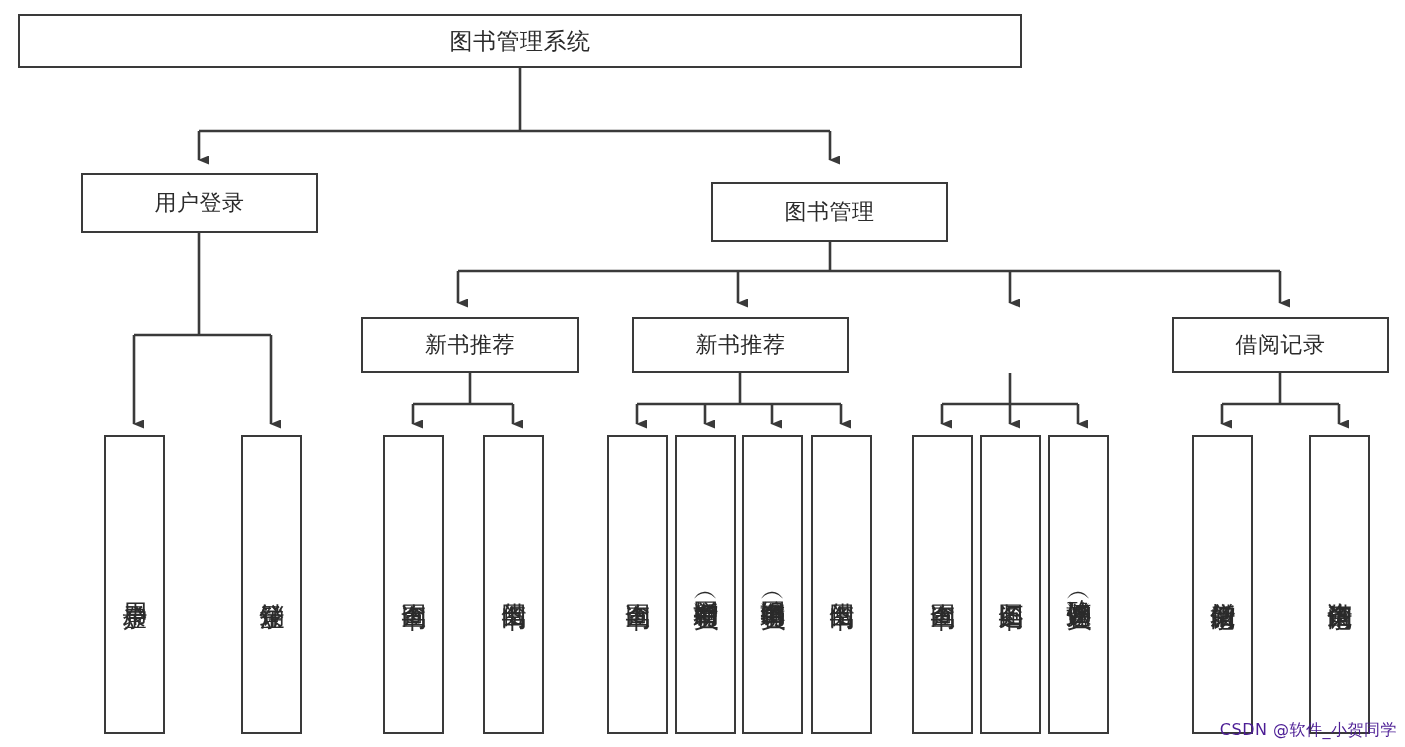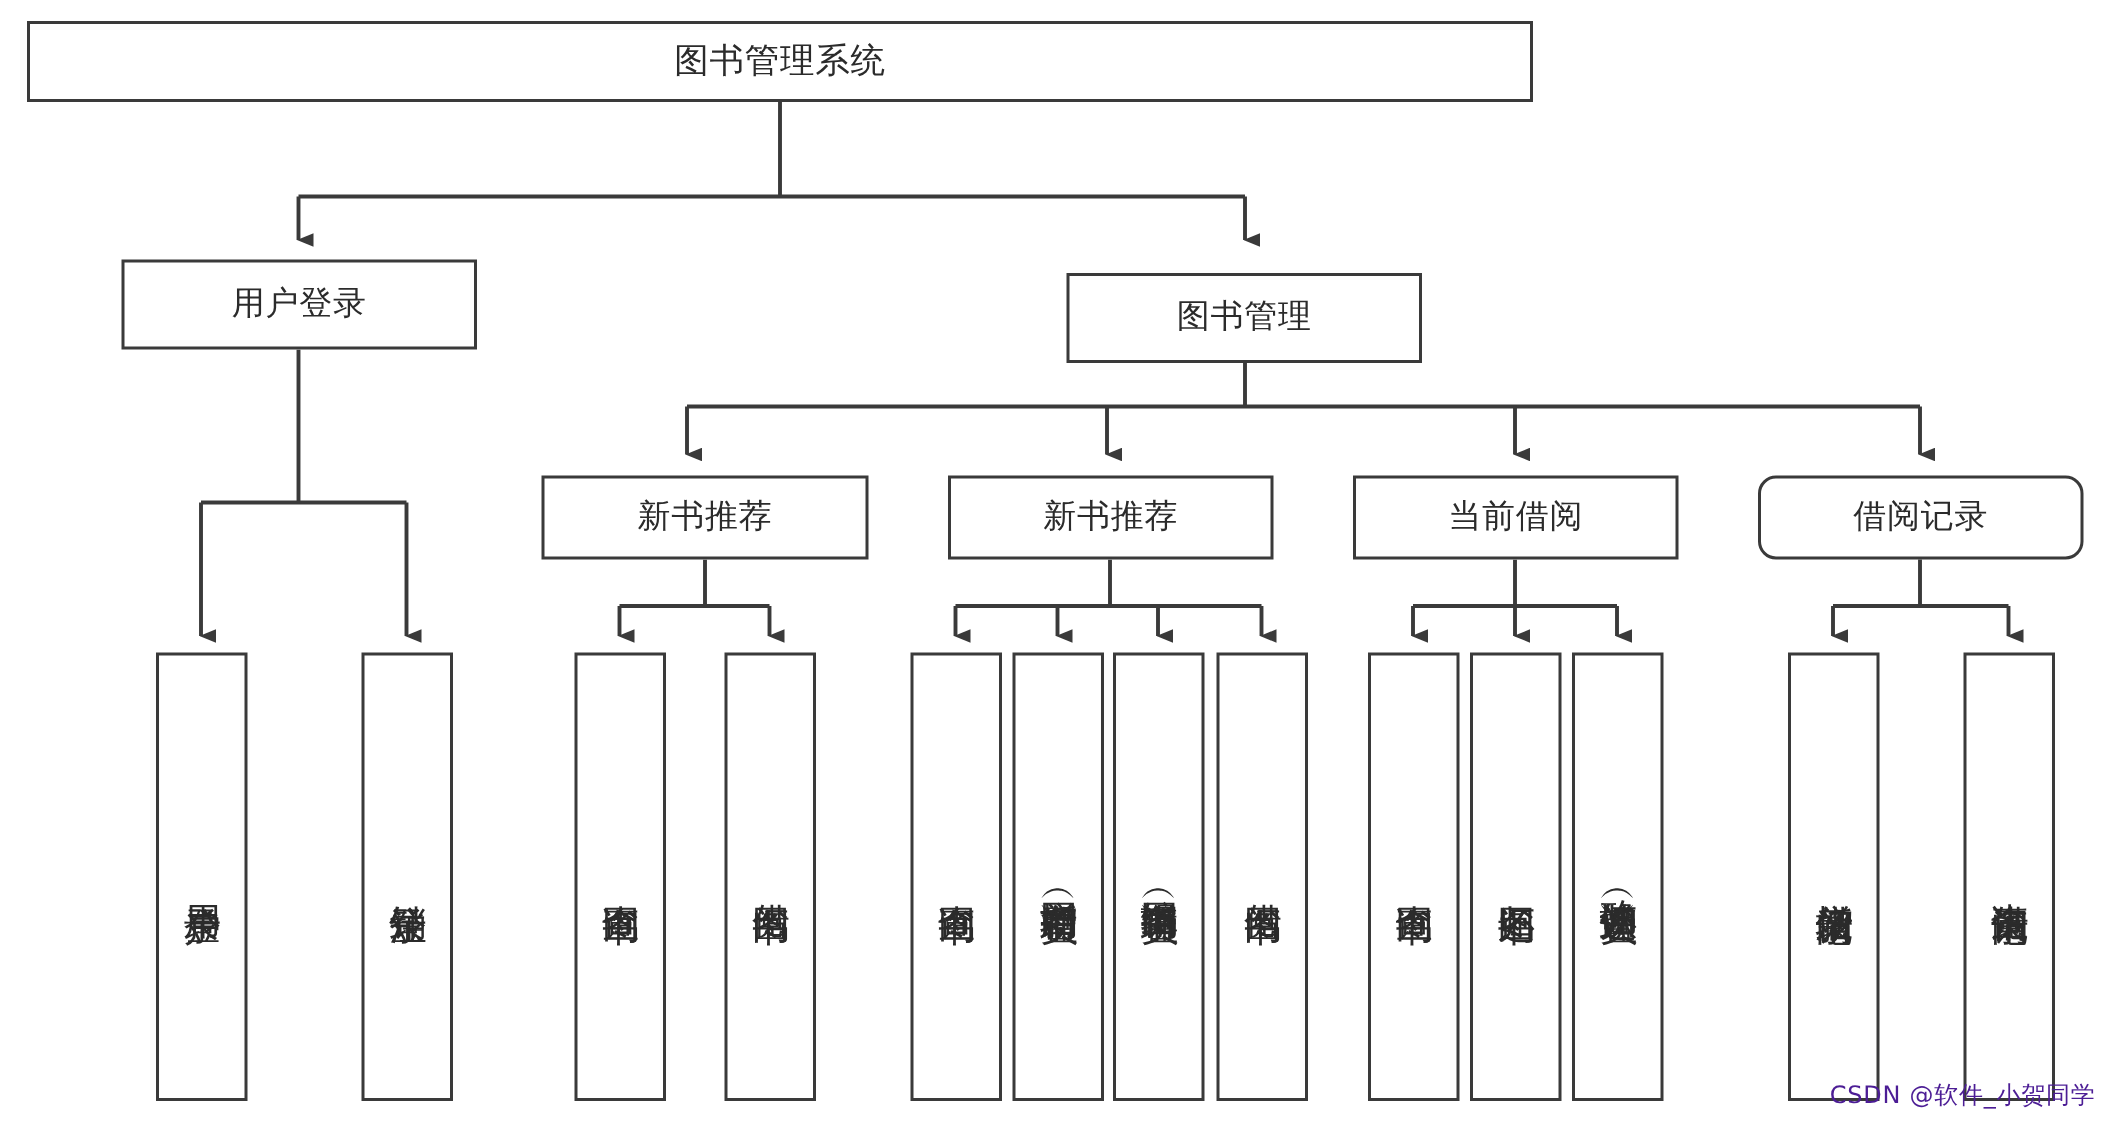--- a/index.html
+++ b/index.html
@@ -141,24 +141,21 @@
   <div class="node horiz" style="left:711px; top:182px; width:237px; height:60px;">
     <span class="node-label">图书管理</span>
   </div>
 
   <div class="node horiz" style="left:361px; top:317px; width:218px; height:56px;">
     <span class="node-label">新书推荐</span>
   </div>
   <div class="node horiz" style="left:632px; top:317px; width:217px; height:56px;">
     <span class="node-label">新书推荐</span>
   </div>
-  <div class="node horiz" style="left:902px; top:317px; width:217px; height:56px;">
-    <span class="node-label">当前借阅</span>
-  </div>
-  <div class="node horiz" style="left:1172px; top:317px; width:217px; height:56px;border-radius:12px;">
+  <div class="node horiz" style="left:1172px; top:317px; width:217px; height:56px;">
     <span class="node-label">借阅记录</span>
   </div>
 
   <div class="node vert" style="left:104px; top:435px; width:61px; height:299px;">
     <span class="node-label">用户登录</span>
   </div>
   <div class="node vert" style="left:241px; top:435px; width:61px; height:299px;">
     <span class="node-label">注销登录</span>
   </div>
 

